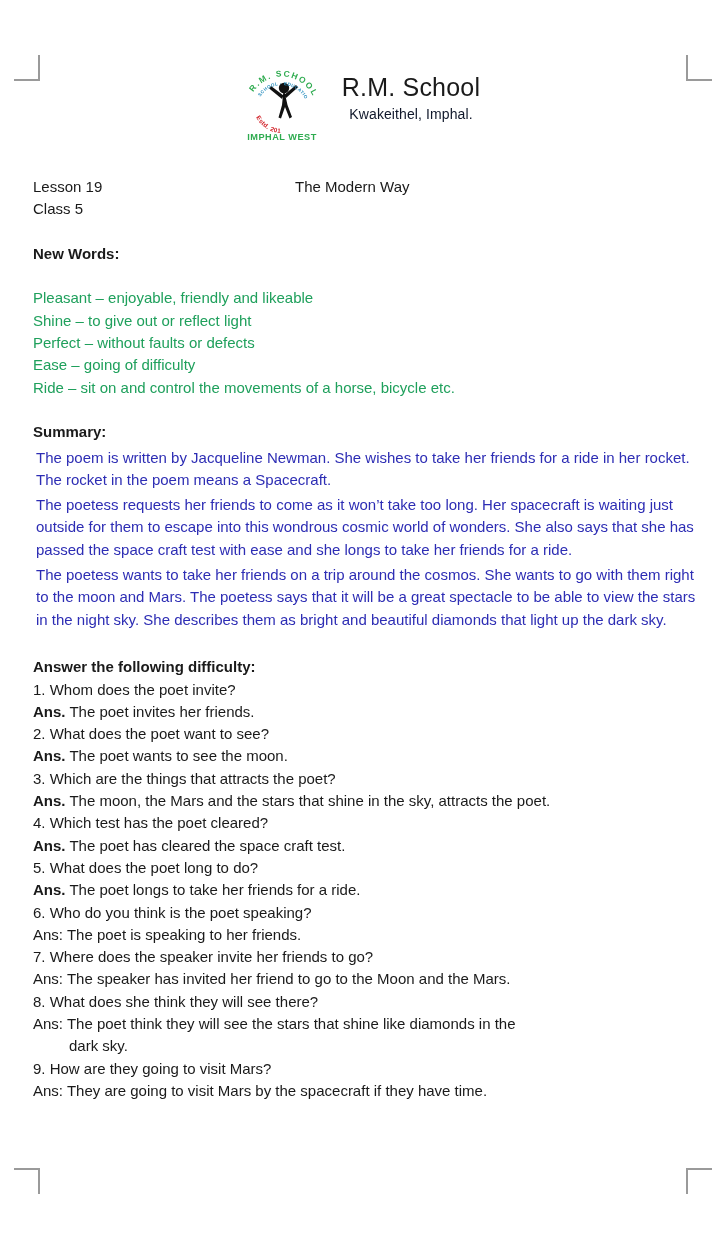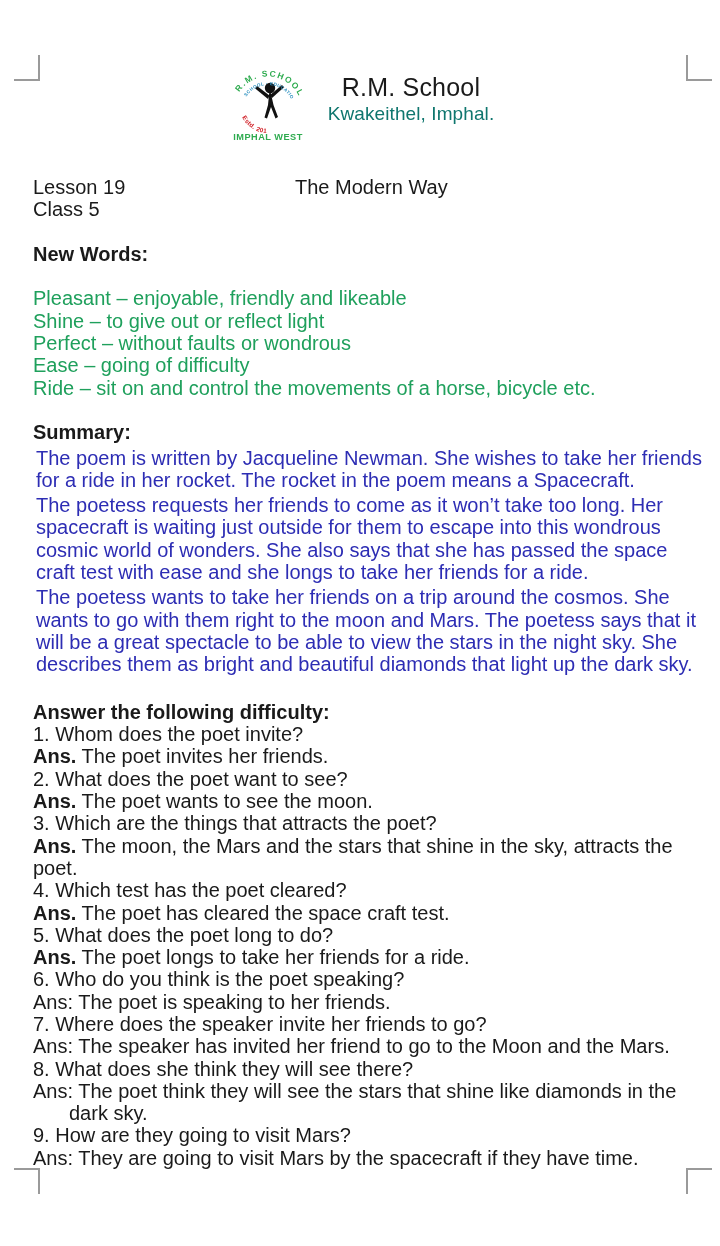--- a/index.html
+++ b/index.html
@@ -71,34 +71,34 @@
     flex: 0 0 auto;
     text-align: center;
   }
   #school-title {
     font-size: 25px;
     color: #1a1a1a;
     line-height: 30px;
     letter-spacing: 0.2px;
   }
   #school-sub {
-    font-size: 19px;
-    color: #0f766e;
+    font-size: 14px;
+    color: #0f172a;
     line-height: 24px;
     letter-spacing: 0.1px;
   }
 
   
   #content {
     position: absolute;
     left: 33px;
     top: 176px;
     width: 675px;
     color: #1a1a1a;
-    font-size: 20px;
+    font-size: 15px;
     line-height: 22.3px;
   }
   .line { white-space: pre-wrap; }
   .blank { height: 22.3px; }
 
   #meta-row {
     position: relative;
     height: 44.6px;
   }
   #meta-left { position: absolute; left: 0; top: 0; }
@@ -186,21 +186,21 @@
       </div>
       <div id="meta-title" class="line">The Modern Way</div>
     </div>
 
     <div class="blank"></div>
 
     <div class="line section-head">New Words:</div>
     <div class="blank"></div>
     <div class="line green">Pleasant – enjoyable, friendly and likeable</div>
     <div class="line green">Shine – to give out or reflect light</div>
-    <div class="line green">Perfect – without faults or wondrous</div>
+    <div class="line green">Perfect – without faults or defects</div>
     <div class="line green">Ease – going of difficulty</div>
     <div class="line green">Ride – sit on and control the movements of a horse, bicycle etc.</div>
 
     <div class="blank"></div>
 
     <div class="line section-head">Summary:</div>
     <p class="para blue">The poem is written by Jacqueline Newman. She wishes to take her friends for a ride in her rocket. The rocket in the poem means a Spacecraft.</p>
     <p class="para blue">The poetess requests her friends to come as it won’t take too long. Her spacecraft is waiting just outside for them to escape into this wondrous cosmic world of wonders. She also says that she has passed the space craft test with ease and she longs to take her friends for a ride.</p>
     <p class="para blue">The poetess wants to take her friends on a trip around the cosmos. She wants to go with them right to the moon and Mars. The poetess says that it will be a great spectacle to be able to view the stars in the night sky. She describes them as bright and beautiful diamonds that light up the dark sky.</p>
 

